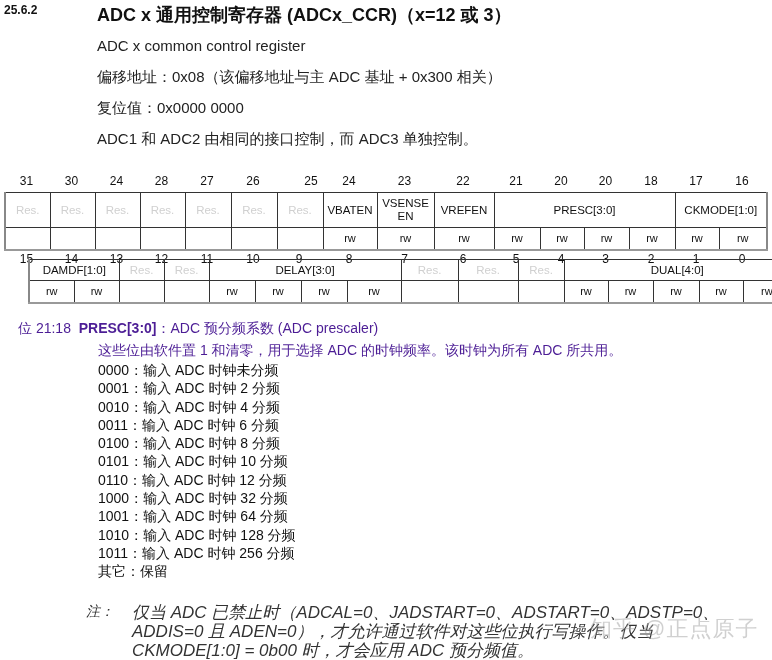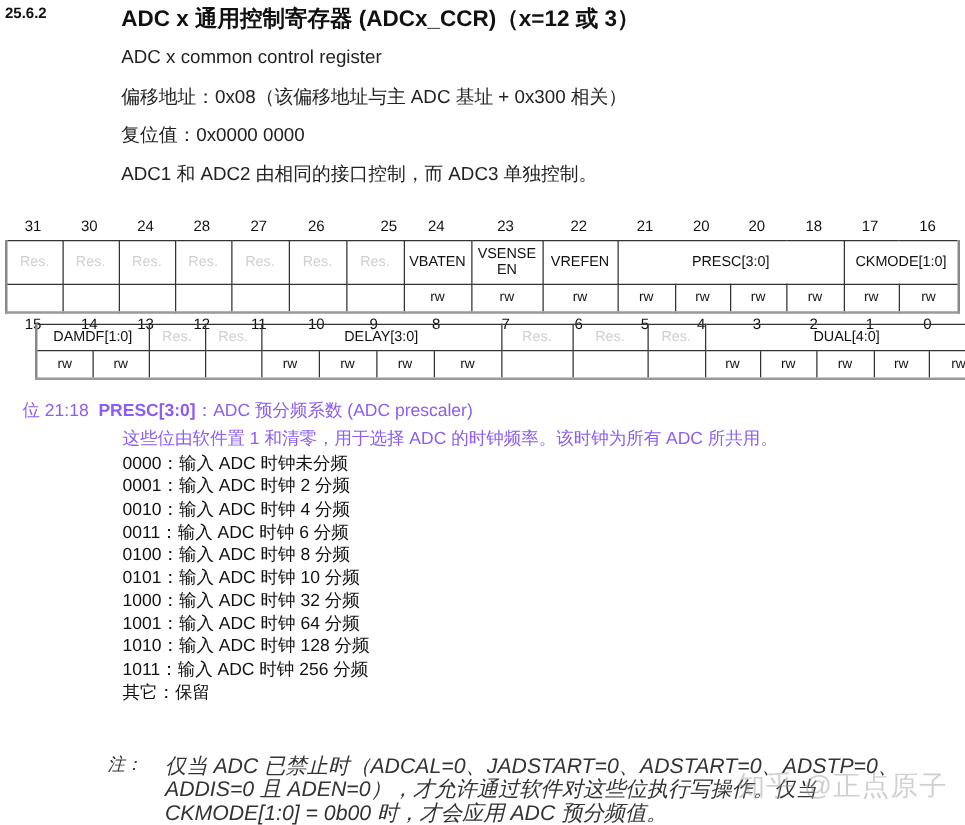--- a/index.html
+++ b/index.html
@@ -12,21 +12,21 @@
   .bitrow { position:absolute; left:4px; width:762px; height:16px; font-size:12px; }
   .bitrow span { position:absolute; top:0; text-align:center; }
   table.reg { position:absolute; left:4px; border-collapse:collapse; table-layout:fixed; font-size:11.5px; }
   table.reg td { border:1px solid #333; text-align:center; vertical-align:middle; padding:0; overflow:hidden; line-height:13px; }
   table.reg tr.name td { height:34px; }
   table.reg tr.acc td { height:21px; font-size:11px; }
   table.reg.low tr.name td { height:20px; }
   .res { color:#d0d0d0; }
   table.reg { border-left:2px solid #888; border-right:2px solid #888; border-bottom:2px solid #999; }
   
-  .desc { font-size:14px; color:#8b5cf6; }
+  .desc { font-size:14px; color:#4c1d95; }
   .bitlabel { left:18px; top:320px; }
   .bitlabel b { font-weight:bold; }
   .list { left:98px; font-size:14px; line-height:18.3px; }
   .note-label { left:86px; top:603px; font-style:italic; font-size:14px; color:#333; }
   .note { left:132px; top:603px; font-style:italic; font-size:17px; line-height:19px; color:#333; white-space:normal; width:620px; }
   .watermark { left:590px; top:614px; font-size:22px; color:rgba(150,150,150,0.45); letter-spacing:1px; }
 </style>
 </head>
 <body>
 
@@ -184,20 +184,21 @@
   <b>PRESC[3:0]</b><span>：ADC 预分频系数 (ADC prescaler)</span>
 </div>
 <div class="abs desc" style="left:98px; top:342px;">这些位由软件置 1 和清零，用于选择 ADC 的时钟频率。该时钟为所有 ADC 所共用。</div>
 <div class="abs list" style="top:361px" id="value-list">
     <div>0000：输入 ADC 时钟未分频</div>
     <div>0001：输入 ADC 时钟 2 分频</div>
     <div>0010：输入 ADC 时钟 4 分频</div>
     <div>0011：输入 ADC 时钟 6 分频</div>
     <div>0100：输入 ADC 时钟 8 分频</div>
     <div>0101：输入 ADC 时钟 10 分频</div>
+    <div>0110：输入 ADC 时钟 12 分频</div>
     <div>1000：输入 ADC 时钟 32 分频</div>
     <div>1001：输入 ADC 时钟 64 分频</div>
     <div>1010：输入 ADC 时钟 128 分频</div>
     <div>1011：输入 ADC 时钟 256 分频</div>
     <div>其它：保留</div>
   </div>
 
 <div class="abs note-label">注：</div>
 <div class="abs note">仅当 ADC 已禁止时（ADCAL=0、JADSTART=0、ADSTART=0、ADSTP=0、ADDIS=0 且 ADEN=0），才允许通过软件对这些位执行写操作。仅当 CKMODE[1:0] = 0b00 时，才会应用 ADC 预分频值。</div>
 <div class="abs watermark">知乎 @正点原子</div>

